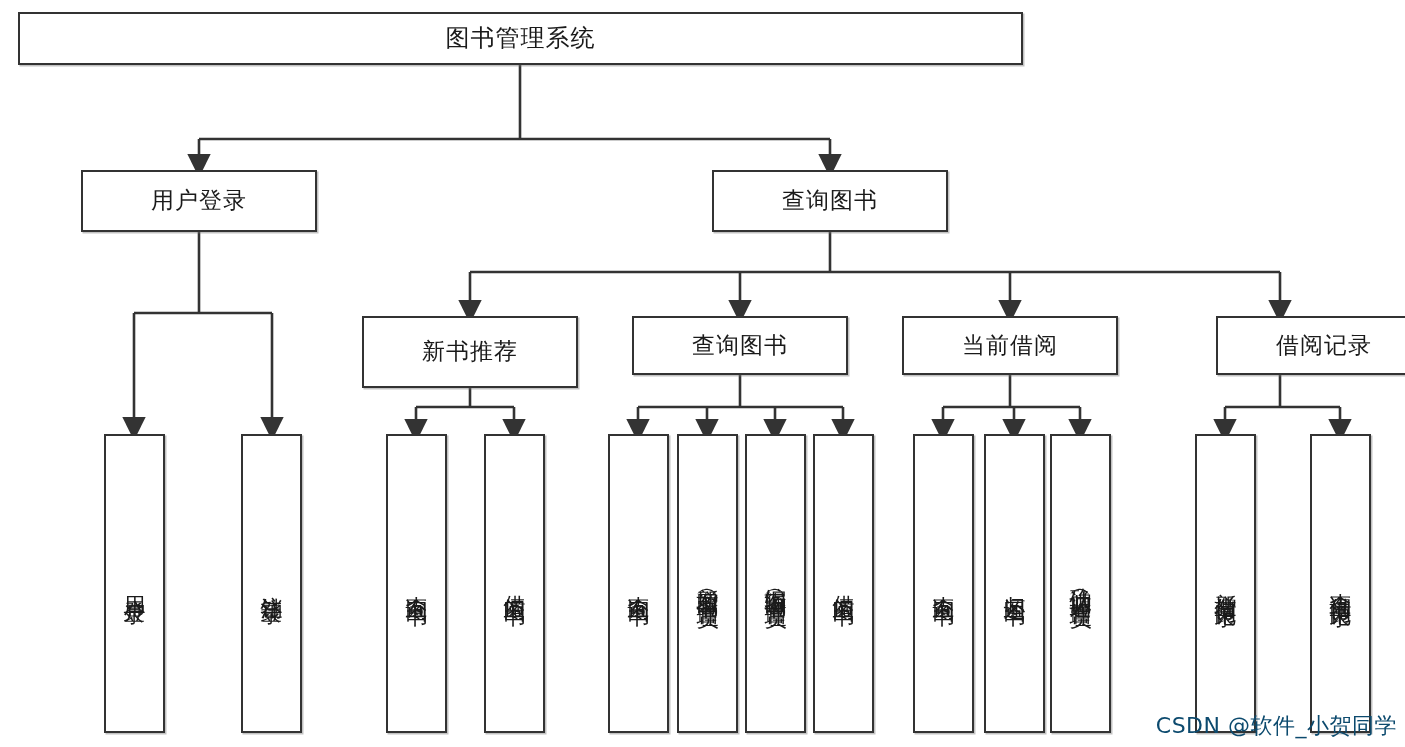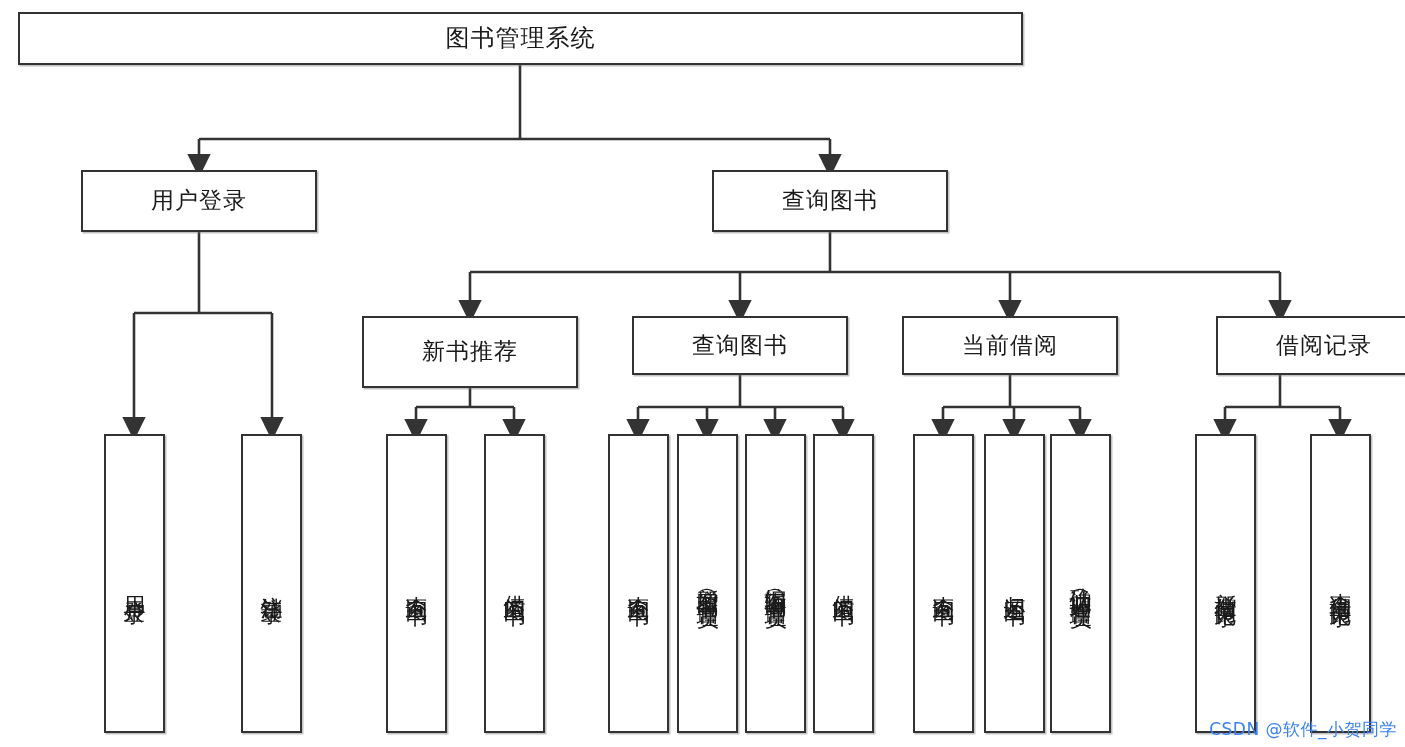--- a/index.html
+++ b/index.html
@@ -56,22 +56,22 @@
     font-size: 22px;
     line-height: 1.28;
     letter-spacing: 3px;
     white-space: nowrap;
     text-align: center;
   }
   .watermark {
     position: absolute;
     right: 8px;
     bottom: 6px;
-    font-size: 17px;
-    color: #3b82f6;
+    font-size: 22px;
+    color: #0c4a6e;
     letter-spacing: 0.5px;
     white-space: nowrap;
   }
 </style>
 </head>
 <body>
 
 <div id="canvas">
 
   <svg id="edges" viewBox="0 0 1405 747" xmlns="http://www.w3.org/2000/svg">

